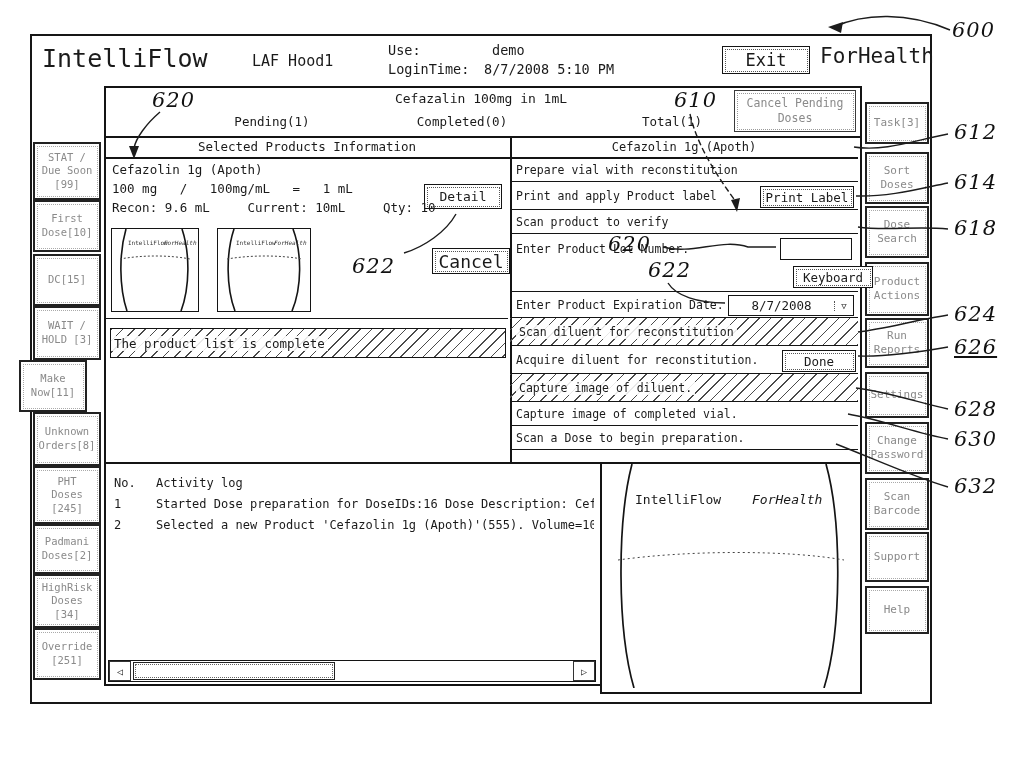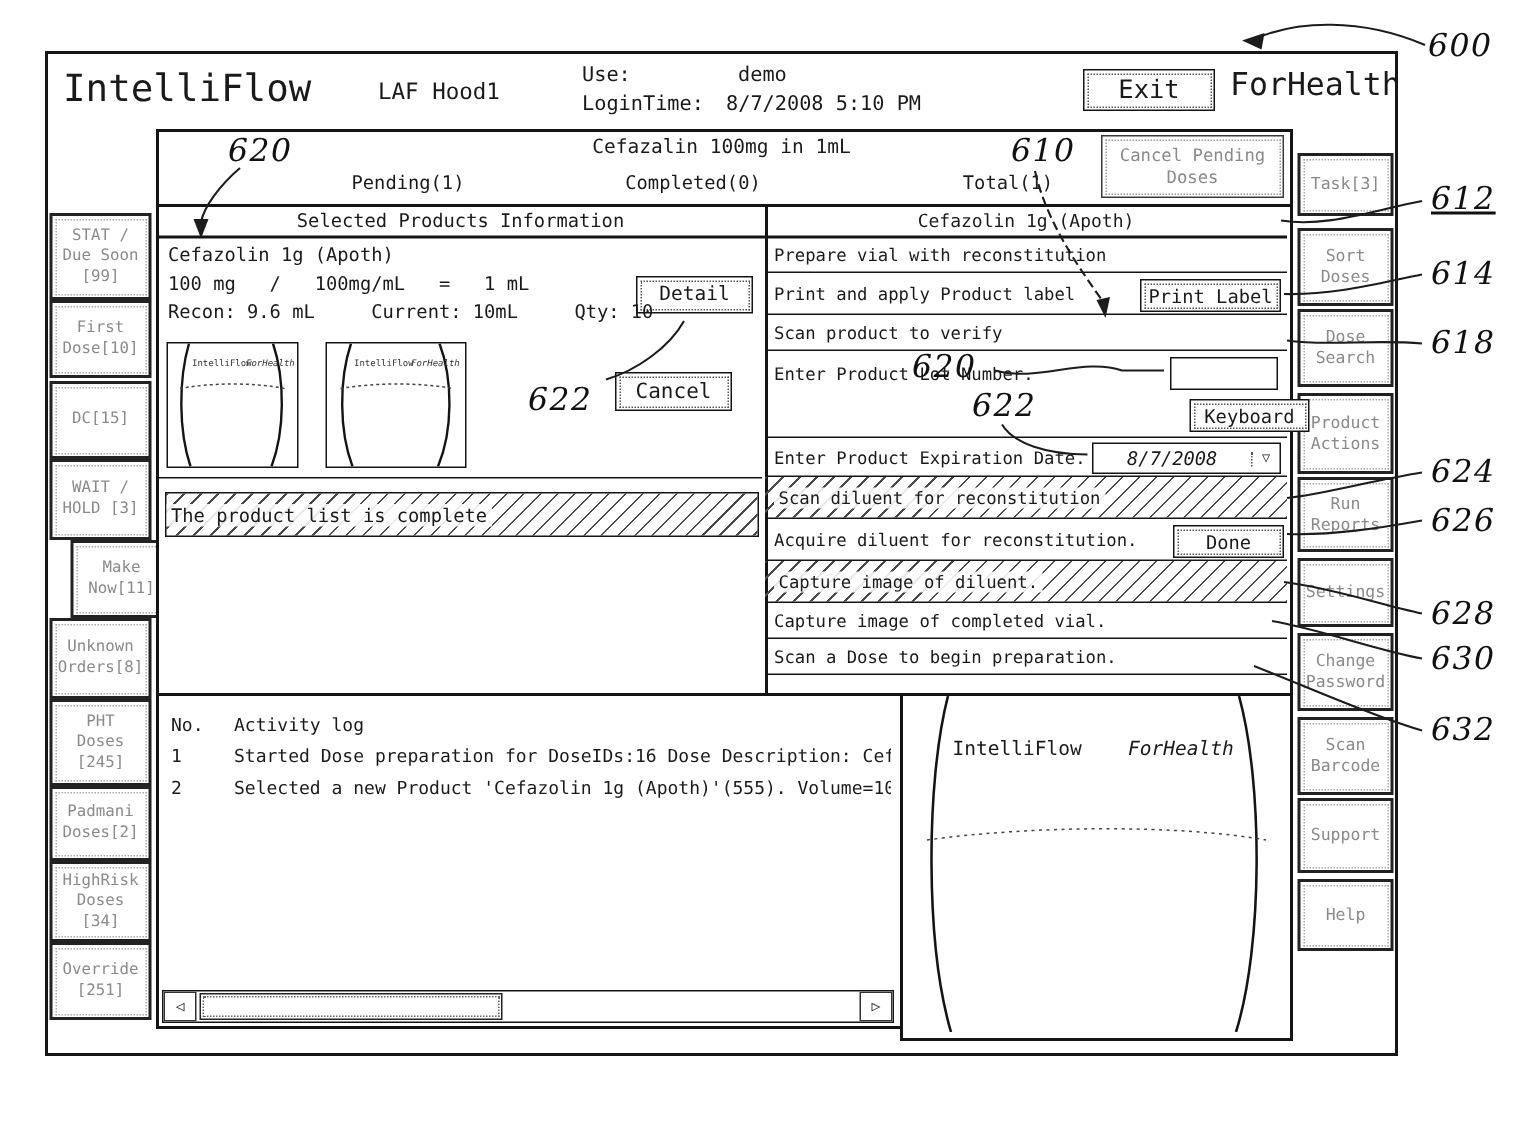--- a/index.html
+++ b/index.html
@@ -32,21 +32,21 @@
   .overlay{position:absolute;left:0;top:0;width:1024px;height:764px;pointer-events:none;z-index:50;}
   .vialbox{position:absolute;border:1.8px solid #141414;background:#fff;}
   .scroll{position:absolute;border:1.8px solid #141414;background:#fff;}
   .scroll .arr{position:absolute;top:0;bottom:0;width:20px;border:1px solid #333;
         display:flex;align-items:center;justify-content:center;font-size:10px;background:#fff;}
   .scroll .thumb{position:absolute;top:1px;bottom:1px;border:1.5px solid #222;background:#fff;}
   .scroll .thumb::before{content:"";position:absolute;inset:1px;border:1px dotted #666;}
   input.lot{position:absolute;border:1.8px solid #141414;background:#fff;outline:none;
         font-family:inherit;font-size:12px;padding:0 3px;box-sizing:border-box;}
   .select{position:absolute;border:1.8px solid #141414;background:#fff;display:flex;
-        align-items:center;font-size:12.5px;box-sizing:border-box;font-style:italic;}
+        align-items:center;font-size:12.5px;box-sizing:border-box;}
   .select .val{flex:1;text-align:center;}
   .select .dd{width:18px;border-left:1px dotted #555;text-align:center;font-size:9px;}
 </style>
 </head>
 <body>
 
 <div class="canvas">
 
   <div class="window"></div>
 
@@ -60,21 +60,21 @@
   <div class="txt" style="left:820px;top:44px;font-size:21px;">ForHealth</div>
 
   <div class="sbtn" style="left:33px;top:142px;width:64px;height:54px;">STAT /
 Due Soon
 [99]</div>
   <div class="sbtn" style="left:33px;top:200px;width:64px;height:48px;">First
 Dose[10]</div>
   <div class="sbtn" style="left:33px;top:254px;width:64px;height:48px;">DC[15]</div>
   <div class="sbtn" style="left:33px;top:306px;width:64px;height:50px;">WAIT /
 HOLD [3]</div>
-  <div class="sbtn" style="left:47px;top:360px;width:64px;height:48px;">Make
+  <div class="sbtn" style="left:19px;top:360px;width:64px;height:48px;">Make
 Now[11]</div>
   <div class="sbtn" style="left:33px;top:412px;width:64px;height:50px;">Unknown
 Orders[8]</div>
   <div class="sbtn" style="left:33px;top:466px;width:64px;height:54px;">PHT
 Doses
 [245]</div>
   <div class="sbtn" style="left:33px;top:524px;width:64px;height:46px;">Padmani
 Doses[2]</div>
   <div class="sbtn" style="left:33px;top:574px;width:64px;height:50px;">HighRisk
 Doses
@@ -126,21 +126,21 @@
   <div class="vialbox" style="left:217px;top:228px;width:92px;height:82px;">
     <svg width="92" height="82" viewBox="0 0 92 82">
       <path d="M16,0 C8,24 8,58 17,82" fill="none" stroke="#141414" stroke-width="1.6"></path>
       <path d="M75,0 C84,24 84,58 74,82" fill="none" stroke="#141414" stroke-width="1.6"></path>
       <path d="M9,30 C33,26 62,26 84,30" fill="none" stroke="#444" stroke-width="1" stroke-dasharray="2,2"></path>
     </svg>
     <span class="txt" style="left:18px;top:10px;font-size:6px;color:#333;">IntelliFlow</span>
     <span class="txt" style="left:56px;top:10px;font-size:6px;color:#333;font-style:italic;">ForHealth</span>
   </div>
 
-  <div class="btn" style="left:410px;top:248px;width:76px;height:24px;font-size:14px;">Cancel</div>
+  <div class="btn" style="left:432px;top:248px;width:76px;height:24px;font-size:18px;">Cancel</div>
   <div class="abs" style="left:106px;top:318px;width:402px;border-top:1.5px solid #141414;"></div>
   <div class="abs hatch" style="left:110px;top:328px;width:394px;height:28px;border:1.6px solid #141414;display:flex;align-items:center;font-size:12.5px;">
     <span class="lbl">The product list is complete</span>
   </div>
 
   <div class="panel" style="left:510px;top:136px;width:348px;height:324px;"></div>
   <div class="phead" style="left:510px;top:136px;width:348px;height:21px;font-size:12px;">Cefazolin 1g (Apoth)</div>
 
   <div class="trow" style="top:182px;height:28px;">
       <span>Print and apply Product label</span>
@@ -208,25 +208,25 @@
   </div>
   <div class="txt" style="left:635px;top:492px;font-size:13px;">IntelliFlow</div>
   <div class="txt" style="left:752px;top:492px;font-size:13px;font-style:italic;">ForHealth</div>
 
   <div class="ref" style="left:952px;top:18px;">600</div>
   <div class="ref" style="left:152px;top:88px;">620</div>
   <div class="ref" style="left:674px;top:88px;">610</div>
   <div class="ref" style="left:608px;top:232px;">620</div>
   <div class="ref" style="left:648px;top:258px;">622</div>
   <div class="ref" style="left:352px;top:254px;">622</div>
-  <div class="ref" style="left:954px;top:120px;text-decoration:underline;">612</div>
+  <div class="ref" style="left:954px;top:120px;">612</div>
   <div class="ref" style="left:954px;top:170px;">614</div>
   <div class="ref" style="left:954px;top:216px;">618</div>
   <div class="ref" style="left:954px;top:302px;">624</div>
-  <div class="ref" style="left:954px;top:335px;">626</div>
+  <div class="ref" style="left:954px;top:335px;text-decoration:underline;">626</div>
   <div class="ref" style="left:954px;top:397px;">628</div>
   <div class="ref" style="left:954px;top:427px;">630</div>
   <div class="ref" style="left:954px;top:474px;">632</div>
 
   <svg class="overlay">
     <g fill="none" stroke="#1c1c1c" stroke-width="1.4">
       <path d="M950,30 C908,12 864,13 834,27"></path>
       <path d="M160,112 C146,124 136,138 134,148"></path>
       <path d="M690,114 C698,150 722,182 736,202" stroke-dasharray="6,3"></path>
       <path d="M663,247 C692,255 722,238 748,247 L776,247"></path>

